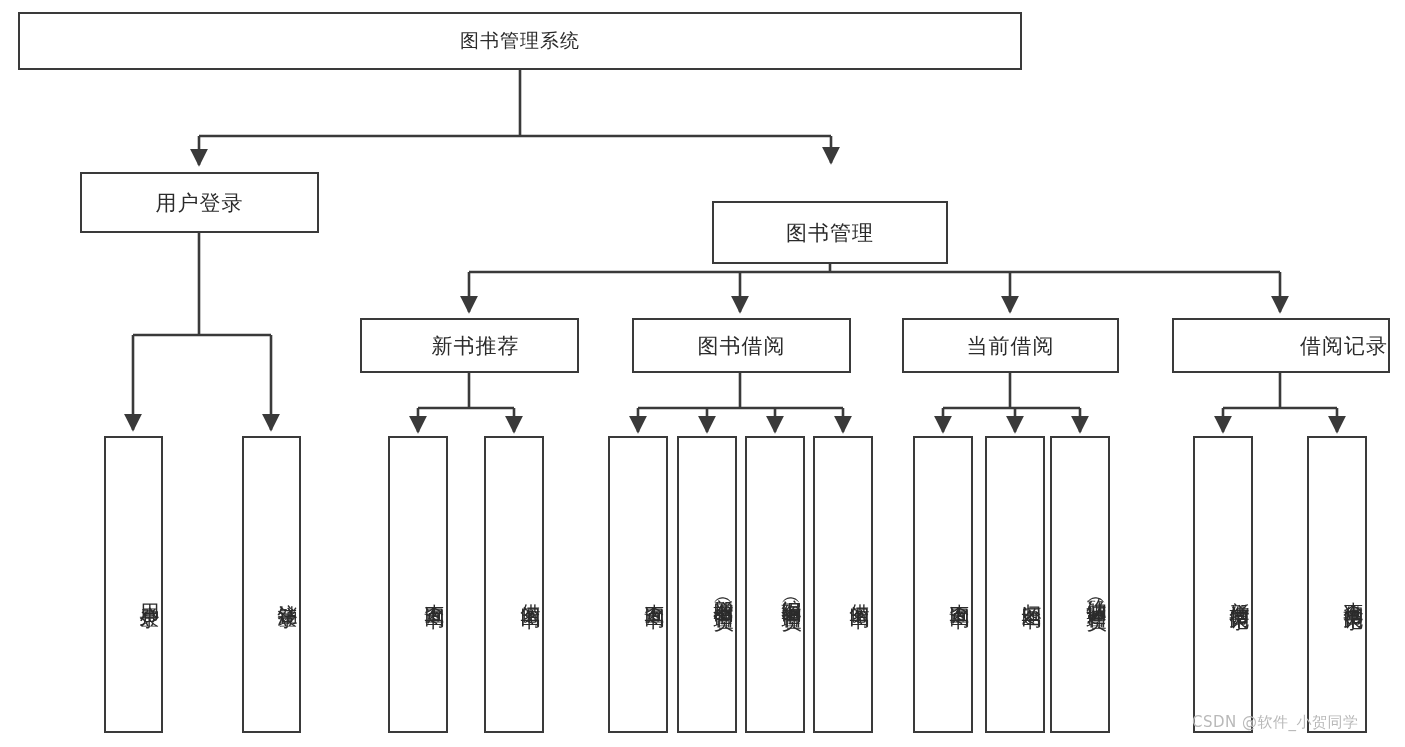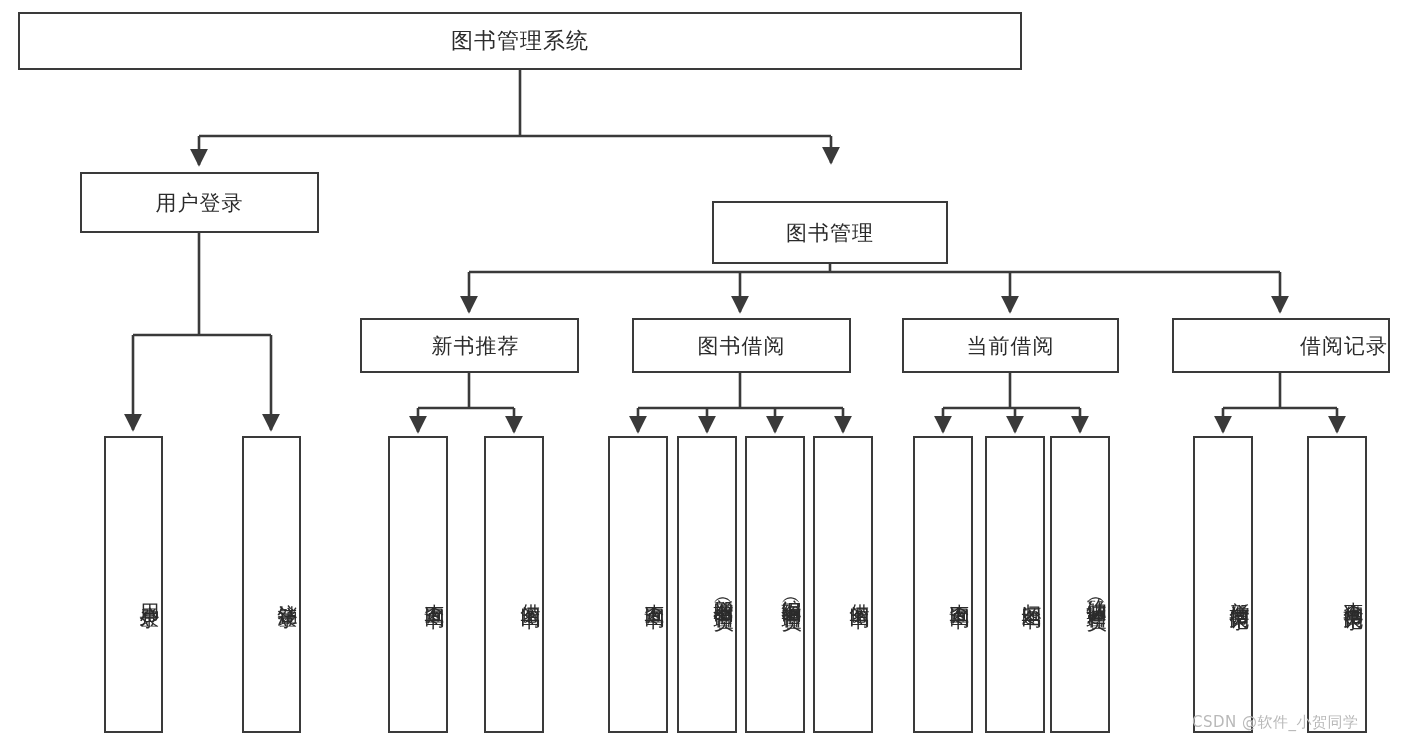--- a/index.html
+++ b/index.html
@@ -2,21 +2,21 @@
 <html><head>
 <meta charset="utf-8">
 <style>
   html,body{margin:0;padding:0;background:#ffffff;}
   body{font-family:"DejaVu Sans","Liberation Sans",sans-serif;}
   #canvas{position:relative;width:1405px;height:747px;background:#ffffff;overflow:hidden;}
   .node{position:absolute;box-sizing:border-box;background:#ffffff;border:2px solid #3a3a3a;display:flex;align-items:center;justify-content:center;color:#2b2b2b;}
   .node.h{font-size:21px;letter-spacing:1px;}
   .node.leaf{font-size:20px;writing-mode:vertical-rl;text-orientation:upright;line-height:1.18;letter-spacing:2px;padding-top:14px;align-items:flex-start;justify-content:center;}
   .node.leaf span{display:block;}
-  #title-box{font-size:22px;}
+  #title-box{font-size:19px;}
   svg#wires{position:absolute;left:0;top:0;width:1405px;height:747px;pointer-events:none;}
   #watermark{position:absolute;color:#b9b9b9;font-size:15px;letter-spacing:0.5px;white-space:nowrap;}
 </style>
 </head>
 <body>
 
 <div id="canvas">
 
   <svg id="wires" viewBox="0 0 1405 747">
     <defs>

